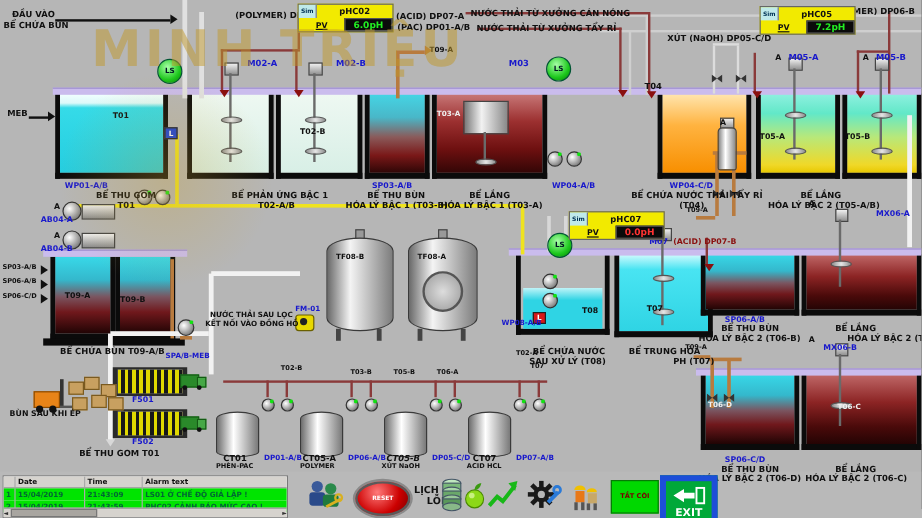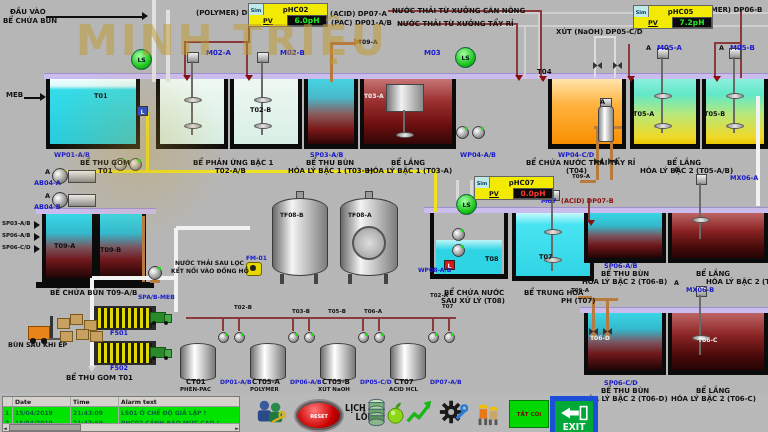--- a/index.html
+++ b/index.html
@@ -451,21 +451,21 @@
     <div class="lbl" style="left: 696px; top: 388px; color: rgb(16, 16, 16); font-size: 7px;">BỂ LẮNG</div>
     <div class="lbl" style="left: 671px; top: 396px; color: rgb(16, 16, 16); font-size: 7px;">HÓA LÝ BẬC 2 (T06-C)</div>
     <div class="lbl" style="left: 590px; top: 335px; color: rgb(240, 240, 240); font-size: 6px;">T06-D</div>
     <div class="lbl" style="left: 698px; top: 337px; color: rgb(240, 240, 240); font-size: 6px;">T06-C</div>
     <div class="lbl" style="left: 186px; top: 379px; color: rgb(16, 16, 16); font-size: 7px;">CT01</div>
     <div class="lbl" style="left: 180px; top: 387px; color: rgb(16, 16, 16); font-size: 5.5px;">PHÈN-PAC</div>
     <div class="lbl" style="left: 220px; top: 379px; color: rgb(24, 24, 204); font-size: 6px;">DP01-A/B</div>
     <div class="lbl" style="left: 252px; top: 379px; color: rgb(16, 16, 16); font-size: 7px;">CT05-A</div>
     <div class="lbl" style="left: 250px; top: 387px; color: rgb(16, 16, 16); font-size: 5.5px;">POLYMER</div>
     <div class="lbl" style="left: 290px; top: 379px; color: rgb(24, 24, 204); font-size: 6px;">DP06-A/B</div>
-    <div class="lbl" style="left: 322px; top: 379px; color: rgb(16, 16, 16); font-size: 7px;">CT05-B</div>
+    <div class="lbl" style="left: 322px; top: 379px; color: rgb(16, 16, 16); font-size: 7px; font-style: italic;">CT05-B</div>
     <div class="lbl" style="left: 318px; top: 387px; color: rgb(16, 16, 16); font-size: 5.5px;">XÚT NaOH</div>
     <div class="lbl" style="left: 360px; top: 379px; color: rgb(24, 24, 204); font-size: 6px;">DP05-C/D</div>
     <div class="lbl" style="left: 394px; top: 379px; color: rgb(16, 16, 16); font-size: 7px;">CT07</div>
     <div class="lbl" style="left: 389px; top: 387px; color: rgb(16, 16, 16); font-size: 5.5px;">ACID HCL</div>
     <div class="lbl" style="left: 430px; top: 379px; color: rgb(24, 24, 204); font-size: 6px;">DP07-A/B</div>
     <div class="flag" style="left: 137px; top: 106px; background: rgb(24, 64, 216);">L</div>
     <div class="flag" style="left: 444px; top: 260px; background: rgb(216, 24, 24);">L</div>
     <div class="lsc" style="left: 131px; top: 49px;">LS</div>
     <div class="lsc" style="left: 455px; top: 47px;">LS</div>
     <div class="lsc" style="left: 456px; top: 194px;">LS</div>

